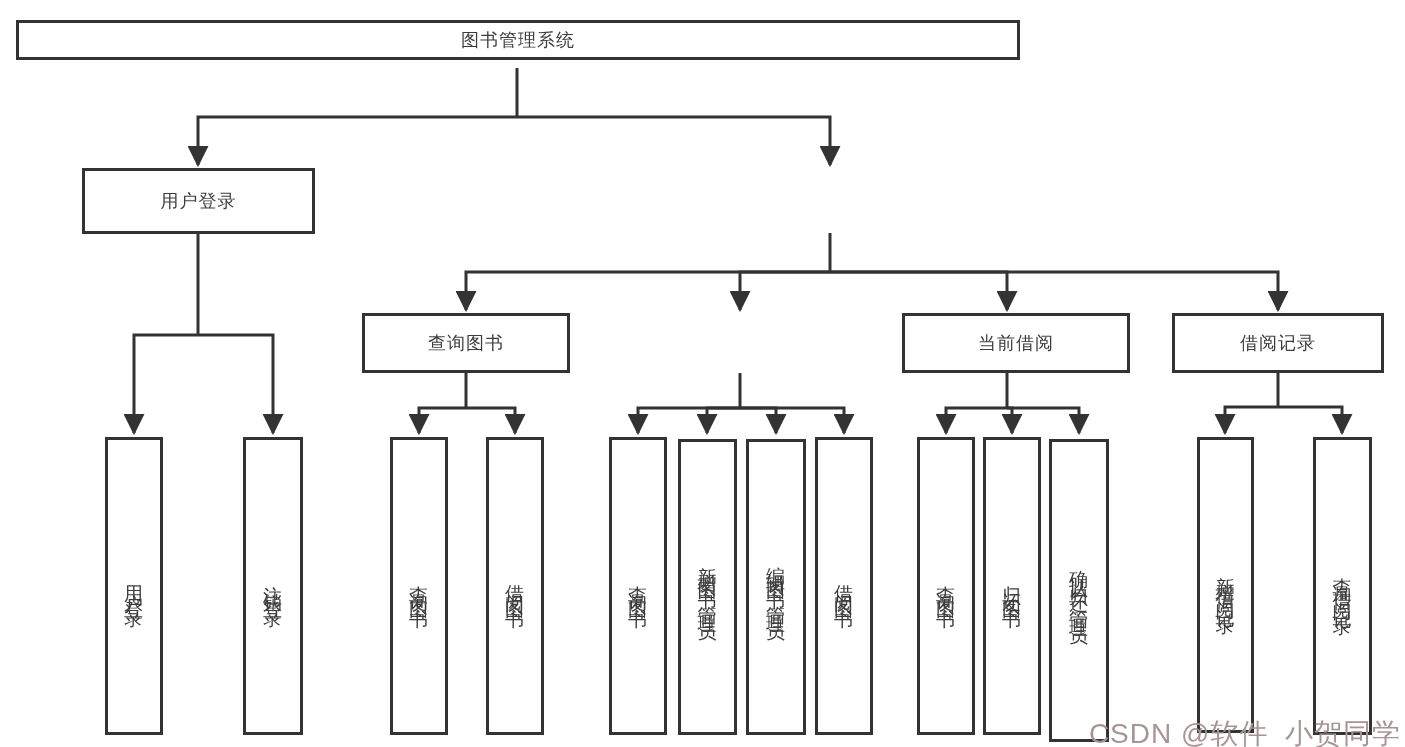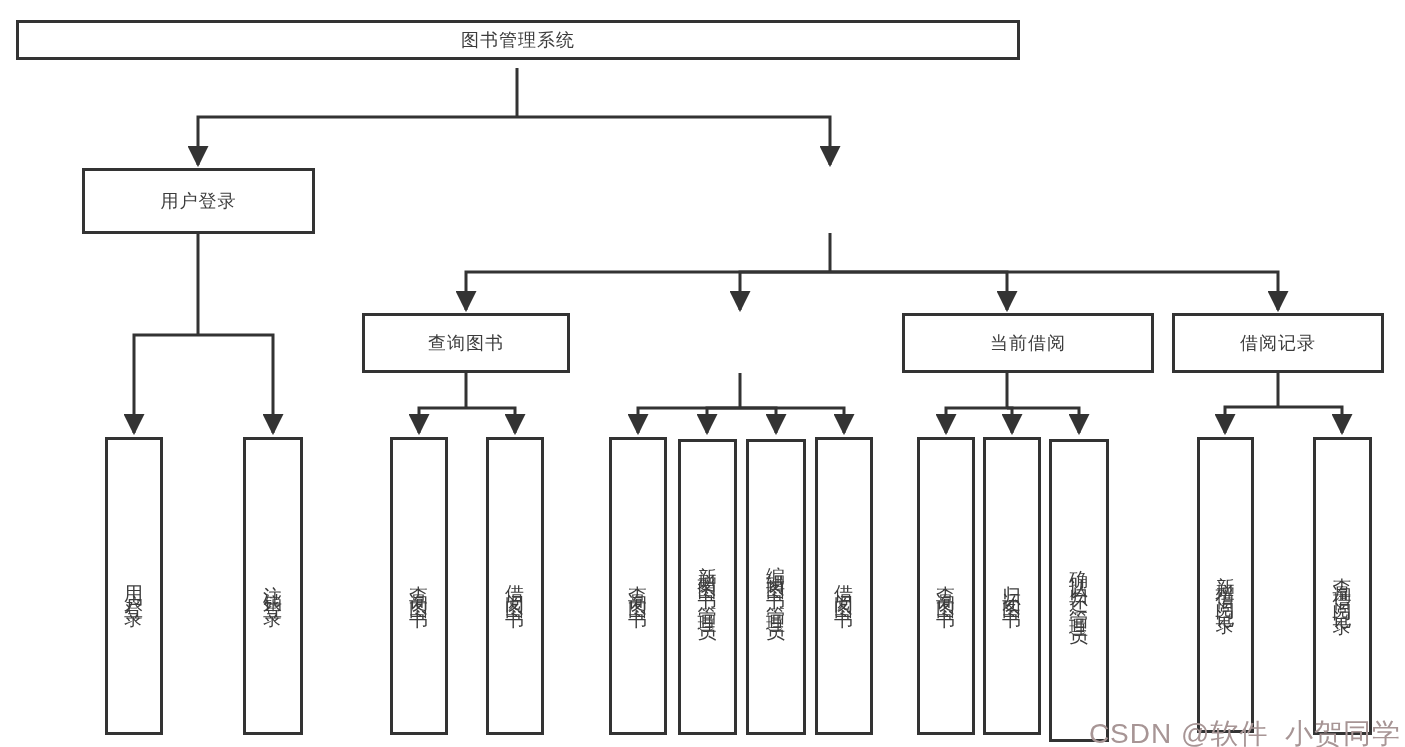--- a/index.html
+++ b/index.html
@@ -103,21 +103,21 @@
     <span>图书管理系统</span>
   </div>
 
   <div class="box h-label" style="left:82px; top:168px; width:233px; height:66px">
     <span>用户登录</span>
   </div>
 
   <div class="box h-label" style="left:362px; top:313px; width:208px; height:60px">
     <span>查询图书</span>
   </div>
-  <div class="box h-label" style="left:902px; top:313px; width:252px; height:60px">
+  <div class="box h-label" style="left:902px; top:313px; width:228px; height:60px">
     <span>当前借阅</span>
   </div>
   <div class="box h-label" style="left:1172px; top:313px; width:212px; height:60px">
     <span>借阅记录</span>
   </div>
 
   <div class="box v-label" style="left:105px; top:437px; width:58px; height:298px">
     <span>用户登录</span>
   </div>
   <div class="box v-label" style="left:243px; top:437px; width:60px; height:298px">

